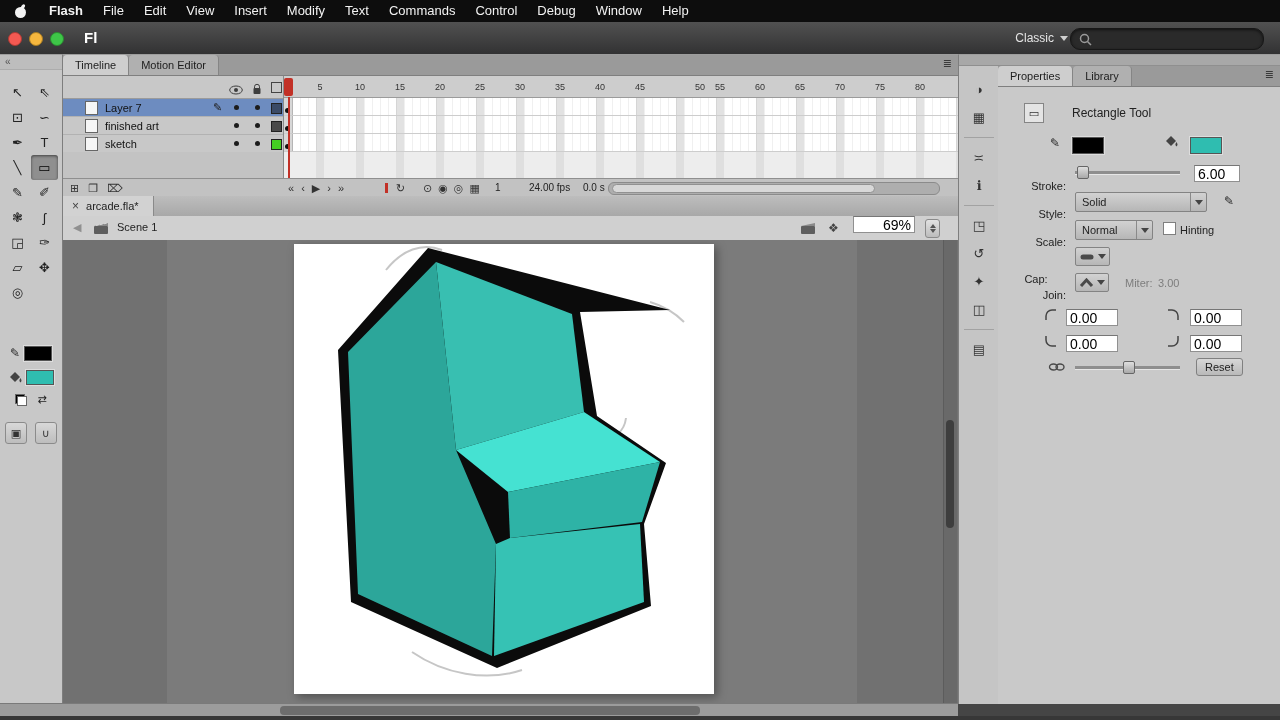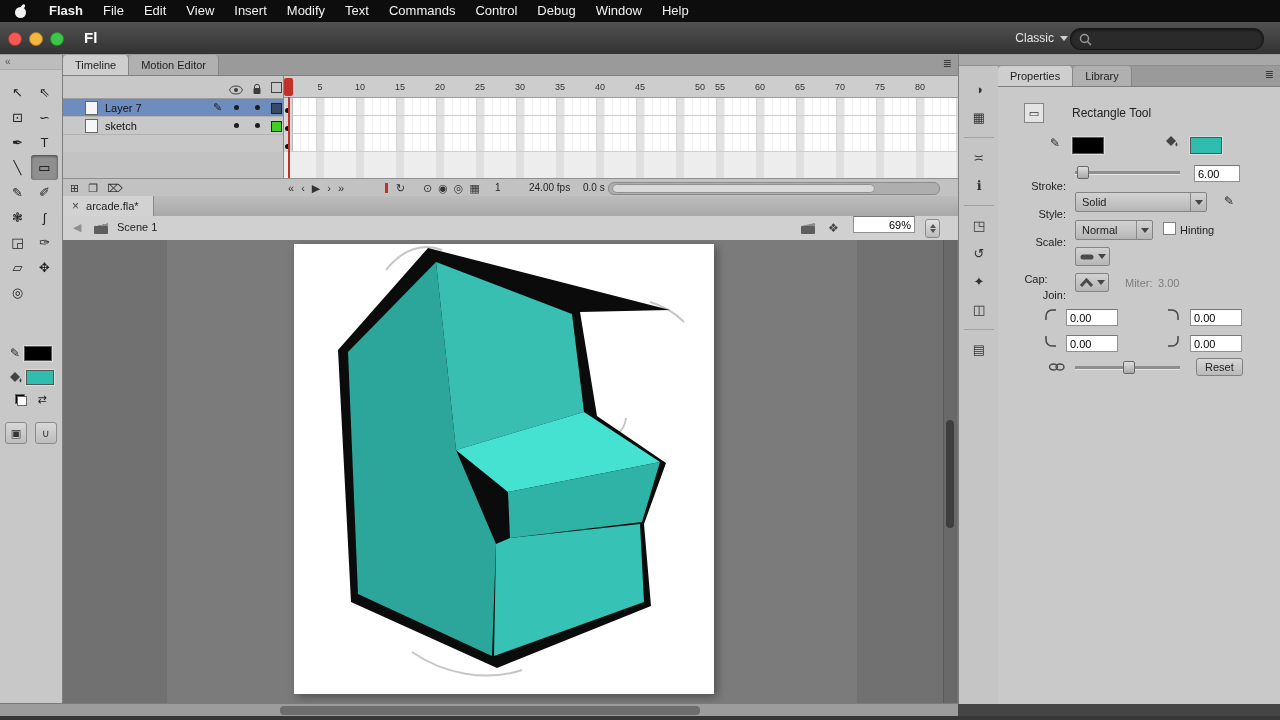--- a/index.html
+++ b/index.html
@@ -138,21 +138,21 @@
   .sect{height:17px;line-height:17px;background:linear-gradient(#cdcdcd,#c1c1c1);border-top:1px solid #a6a6a6;
         border-bottom:1px solid #a6a6a6;font-weight:bold;font-size:10px;padding-left:8px;color:#2e2e2e;
         display:flex;gap:6px;align-items:center;letter-spacing:.2px;}
   .sect .caret-down-css{border-top-color:#555;}
   .sect1{margin-top:21px;}
   .fs-rows{position:relative;height:171px;}
   .ro-rows{position:relative;height:116px;}
   .plabel{position:absolute;width:60px;text-align:right;left:8px;margin-top:12px;}
   .pglyph{position:absolute;font-size:12px;color:#222;}
   .inset-input{position:absolute;background:#fff;border:1px solid #909090;border-top-color:#767676;
-               font-family:"Liberation Sans","DejaVu Sans",sans-serif;font-size:11px;padding:1px 3px;height:13px;}
+               font-family:"Liberation Sans","DejaVu Sans",sans-serif;font-size:14px;padding:1px 3px;height:13px;}
   .slider{position:absolute;width:105px;height:16px;}
   .slider .track{position:absolute;left:0;right:0;top:7px;height:3px;background:#8e8e8e;border-bottom:1px solid #e6e6e6;}
   .slider .thumb{position:absolute;top:2px;width:10px;height:11px;background:linear-gradient(#dedede,#a9a9a9);
                  border:1px solid #666;border-radius:2px;}
   .dropdown{position:absolute;height:18px;background:linear-gradient(#d2d2d2,#b6b6b6);border:1px solid #838383;
             border-radius:2px;display:flex;align-items:center;}
   .dropdown .dd-label{flex:1;padding:0 6px;font-size:11px;}
   .dropdown .dd-btn{width:15px;height:100%;border-left:1px solid #8a8a8a;display:flex;align-items:center;justify-content:center;}
   .checkbox{position:absolute;width:11px;height:11px;background:#fff;border:1px solid #7f7f7f;}
   .mini-btn{position:absolute;height:17px;background:linear-gradient(#d2d2d2,#b6b6b6);border:1px solid #838383;border-radius:2px;
@@ -270,20 +270,27 @@
           <span class="hsq"></span>
         </div>
         <div id="layer-rows">
             <div class="layer-row sel" style="background: rgb(109, 140, 192);">
               <span class="licon"></span>
               <span class="lname">Layer 7</span>
               <span class="lpencil">✎</span>
               <span class="ldot dot1"></span>
               <span class="ldot dot2"></span>
               <span class="lsq" style="background: rgb(58, 74, 102);"></span>
+            </div>
+            <div class="layer-row">
+              <span class="licon"></span>
+              <span class="lname">finished art</span>
+              <span class="ldot dot1"></span>
+              <span class="ldot dot2"></span>
+              <span class="lsq" style="background: rgb(74, 74, 74);"></span>
             </div>
             <div class="layer-row">
               <span class="licon"></span>
               <span class="lname">sketch</span>
               <span class="ldot dot1"></span>
               <span class="ldot dot2"></span>
               <span class="lsq" style="background: rgb(68, 204, 34);"></span>
             </div>
           </div>
         <div class="layers-below"></div>

